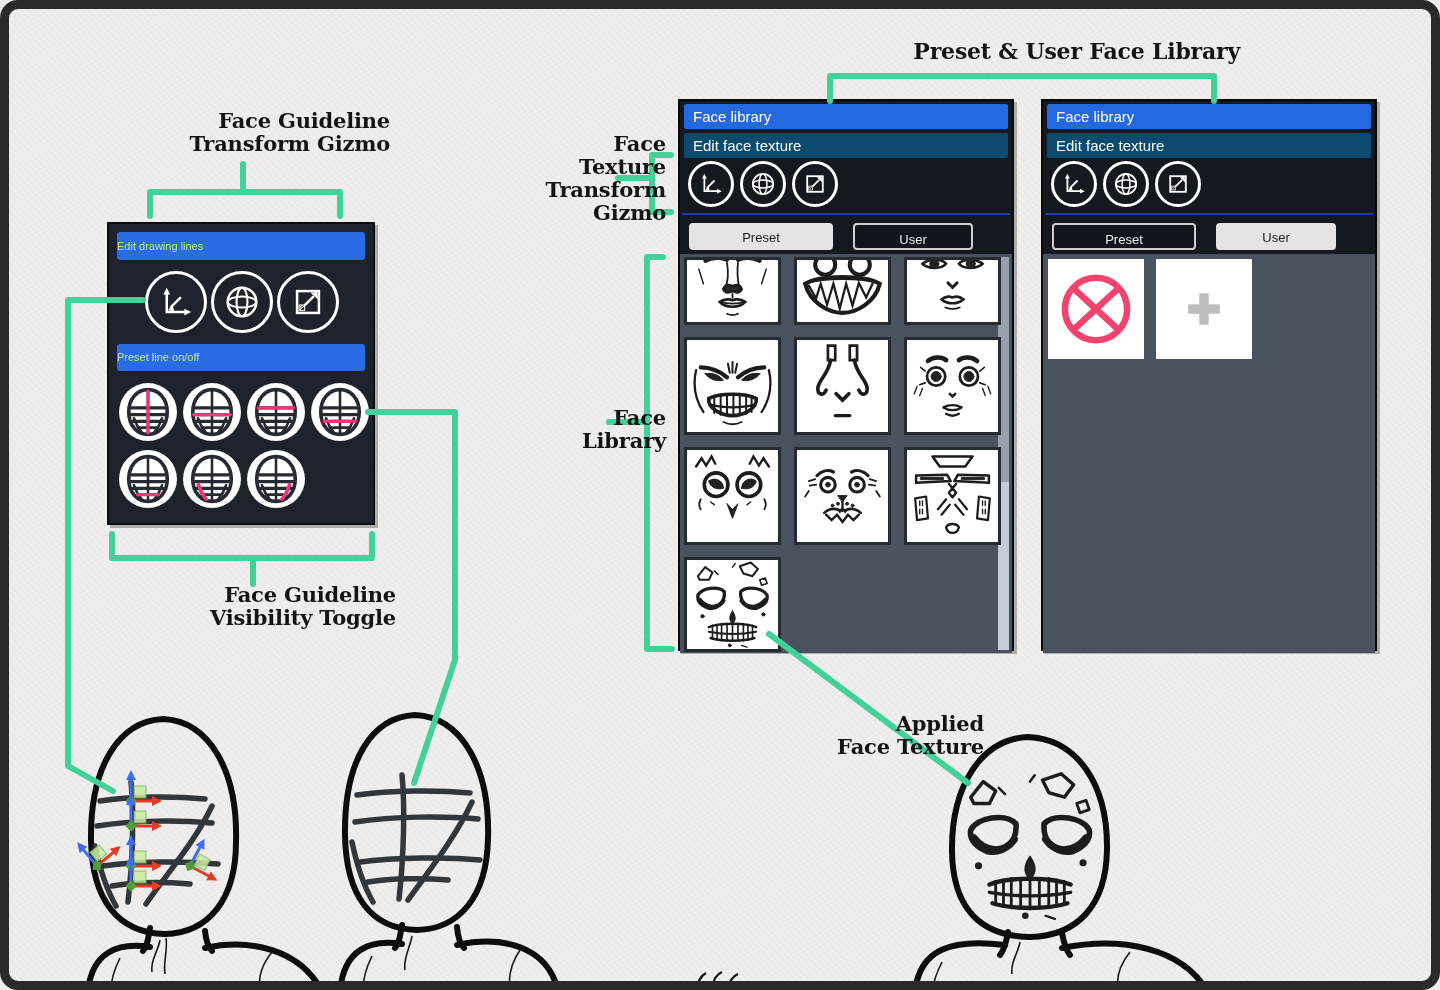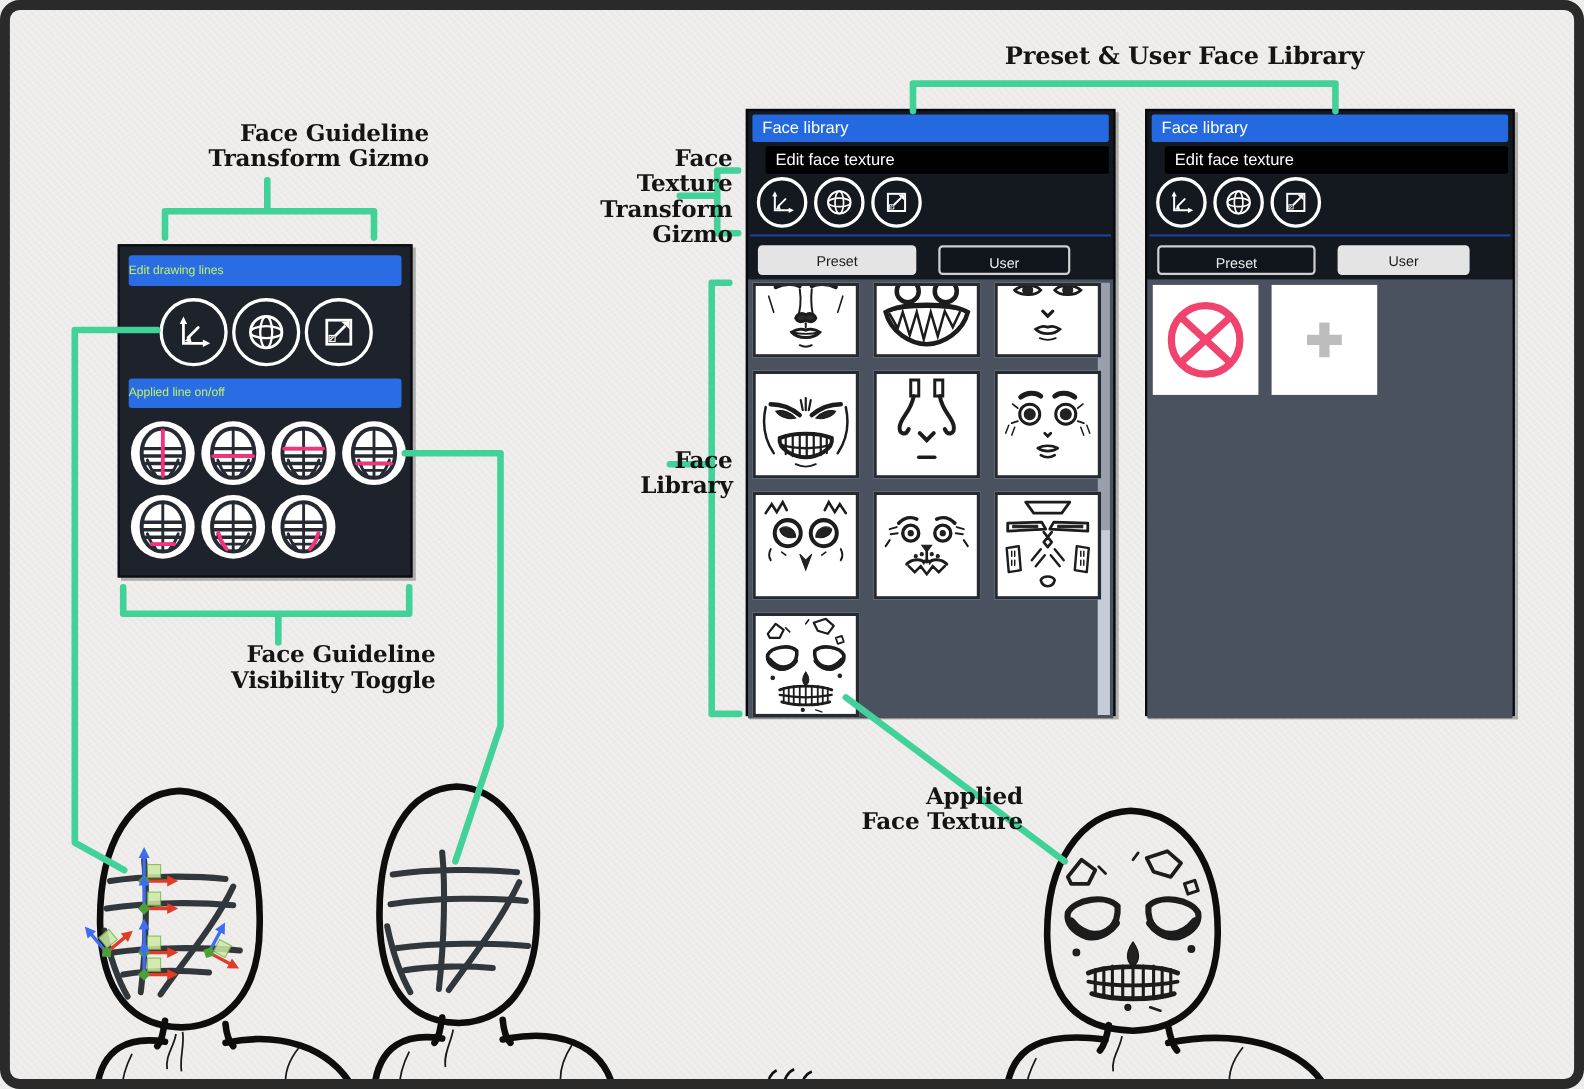--- a/index.html
+++ b/index.html
@@ -23,21 +23,21 @@
       box-shadow:3px 3px 0 rgba(25,25,25,.3);}
   .blue-head{position:absolute;left:8px;right:8px;height:28px;background:#2a6ce4;
       border-radius:3px;color:#bef264;font-size:11px;line-height:28px;text-align:left;}
   .lib-panel{position:absolute;top:99px;width:336px;height:552px;background:#14181f;
       border:2px solid #08090b;box-sizing:border-box;z-index:20;
       box-shadow:3px 3px 0 rgba(25,25,25,.3);}
   .lib-panel.p1{left:678px;} .lib-panel.p2{left:1041px;}
   .lib-head{position:absolute;left:4px;right:4px;height:25px;color:#fff;font-size:15px;
       line-height:25px;padding-left:9px;box-sizing:border-box;border-radius:2px;}
   .lib-head.h1{top:3px;background:#2569e0;}
-  .lib-head.h2{top:32px;background:#000000;margin-left:12px;}
+  .lib-head.h2{top:32px;background:#0c4a6e;}
   .sep{position:absolute;left:2px;right:2px;top:112px;height:2px;background:#1d3f9f;}
   
   .gizmo-row{position:absolute;display:flex;gap:4px;}
   .tool-panel .gizmo-row{left:36px;top:47px;}
   .lib-panel .gizmo-row{left:8px;top:60px;gap:6px;}
   .circle-icon{border:3.5px solid #fff;border-radius:50%;box-sizing:border-box;
       display:flex;align-items:center;justify-content:center;background:transparent;}
   .tool-panel .circle-icon{width:62px;height:62px;}
   .lib-panel .circle-icon{width:46px;height:46px;border-width:3px;}
   .tool-panel .circle-icon svg{width:42px;height:42px;}
@@ -379,21 +379,21 @@
          <svg viewBox="0 0 100 100">
             <use href="#g-rotate"></use>
           </svg>
         </div>
         <div class="circle-icon">
          <svg viewBox="0 0 100 100">
             <use href="#g-scale"></use>
           </svg>
         </div>
       </div>
-    <div class="blue-head" style="top:120px;height:27px;line-height:27px">Applied line on/off</div>
+    <div class="blue-head" style="top:120px;height:27px;line-height:27px">Preset line on/off</div>
     <div class="toggle-grid">
         <div class="toggle">
          <svg viewBox="0 0 100 100">
             <use href="#tg-base"></use>
             <use href="#tg-v"></use>
           </svg>
         </div>
         <div class="toggle">
          <svg viewBox="0 0 100 100">
             <use href="#tg-base"></use>
@@ -554,21 +554,21 @@
 Transform Gizmo</div>
   <div class="annot big" style="left:790px;top:40px;width:450px">Preset &amp; User Face Library</div>
   <div class="annot" style="left:466px;top:133px;width:200px">Face
 Texture
 Transform
 Gizmo</div>
   <div class="annot" style="left:466px;top:407px;width:200px">Face
 Library</div>
   <div class="annot" style="left:96px;top:584px;width:300px">Face Guideline
 Visibility Toggle</div>
-  <div class="annot" style="left:630px;top:713px;width:300px">Applied
+  <div class="annot" style="left:684px;top:713px;width:300px">Applied
 Face Texture</div>
 
   <svg class="overlay-svg" width="1440" height="990" viewBox="0 0 1440 990">
     <g stroke="#41d199" stroke-width="6" fill="none" stroke-linecap="round" stroke-linejoin="round">
       <path d="M243,164 V192 M150,216 V192 H340 V216"></path>
       <path d="M143,300 H68 V766 L113,791"></path>
       <path d="M368,412 H455 V660 L414,783"></path>
       <path d="M112,534 V558 H372 V534 M253,558 V584"></path>
       <path d="M830,101 V76 H1214 V101"></path>
       <path d="M618,178 H652 M671,155 H652 V212 H671"></path>

